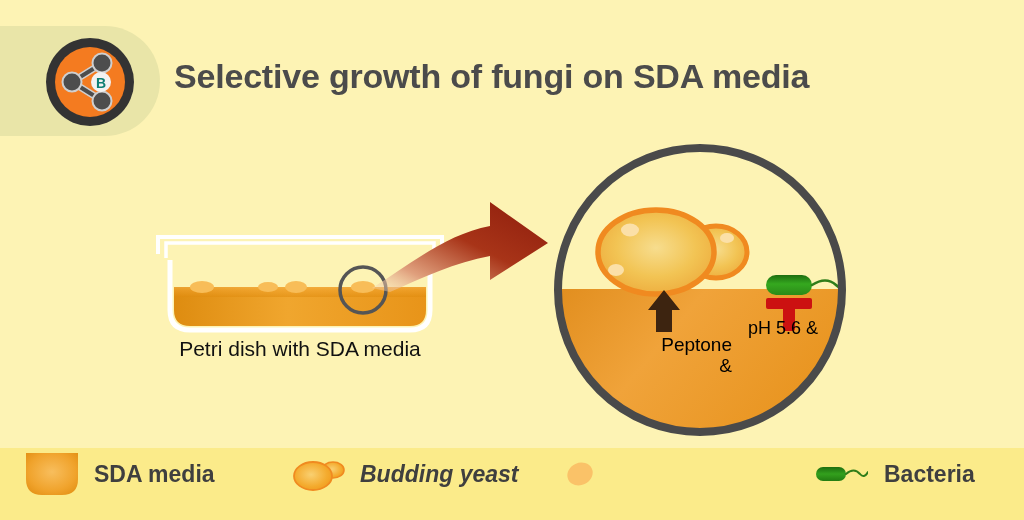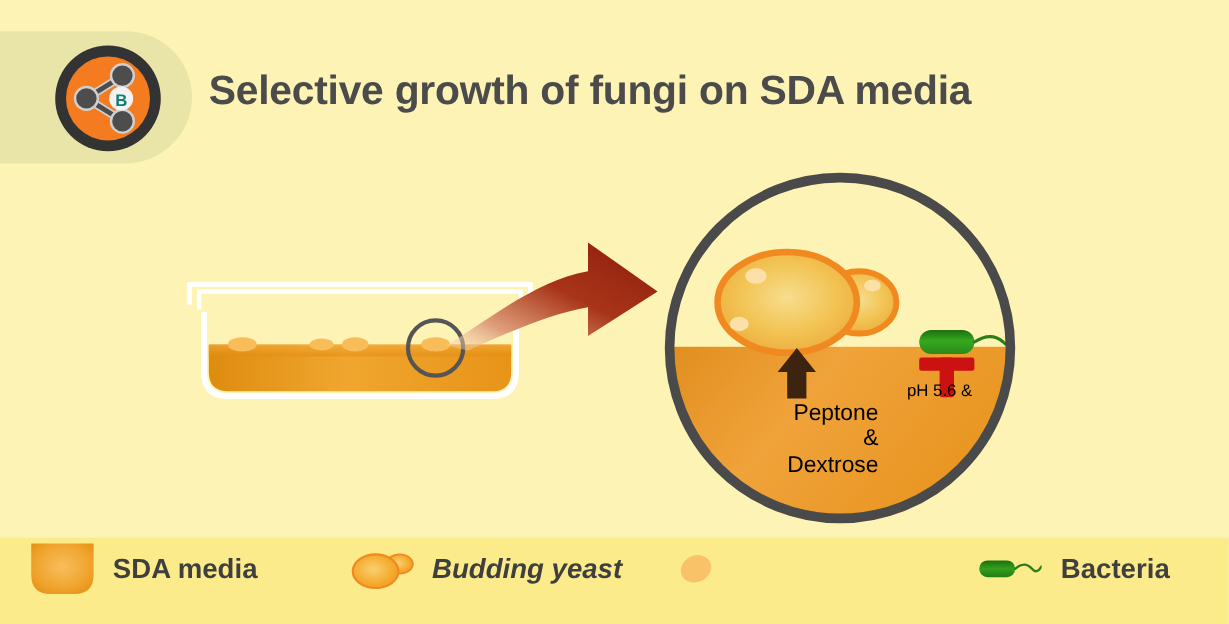--- a/index.html
+++ b/index.html
@@ -97,21 +97,21 @@
     left: 608px;
     top: 334px;
     width: 124px;
     font-size: 19px;
     text-align: right;
   }
   .lbl-inhibit {
     left: 716px;
     top: 318px;
     width: 134px;
-    font-size: 14px;
+    font-size: 18px;
   }
 
   
   .legend-band {
     position: absolute;
     left: 0;
     top: 448px;
     width: 1024px;
     height: 72px;
     background: #fbeb8a;
@@ -193,20 +193,21 @@
         <ellipse cx="52" cy="55" rx="12" ry="6"></ellipse>
         <ellipse cx="118" cy="55" rx="10" ry="5"></ellipse>
         <ellipse cx="146" cy="55" rx="11" ry="6"></ellipse>
         <ellipse cx="213" cy="55" rx="12" ry="6"></ellipse>
       </g>
 
       <circle cx="213" cy="58" r="23" fill="none" stroke="#555555" stroke-width="3.5"></circle>
     </svg>
   </div>
 
+  <div class="petri-caption">Petri dish with SDA media</div>
 
   <div class="flow-arrow">
     <svg width="186" height="104" viewBox="0 0 186 104">
       <defs>
         <linearGradient id="arrowGrad" x1="0" y1="1" x2="1" y2="0">
           <stop offset="0%" stop-color="#f7ddbe" stop-opacity="0.25"></stop>
           <stop offset="22%" stop-color="#e0a07d"></stop>
           <stop offset="55%" stop-color="#a83418"></stop>
           <stop offset="100%" stop-color="#8d1c0c"></stop>
         </linearGradient>
@@ -265,21 +266,20 @@
         </g>
       </g>
 
       <circle cx="156" cy="148" r="142" fill="none" stroke="#4a4a4a" stroke-width="8"></circle>
     </svg>
   </div>
 
   <div class="lbl lbl-nutrient">
     <div>Peptone</div>
     <div>&amp;</div>
-    <div>Dextrose</div>
   </div>
 
   <div class="lbl lbl-inhibit">
     <div>pH 5.6 &amp;</div>
   </div>
 
   <div class="legend-band"></div>
 
   <div class="legend-item" style="left:24px;">
     <svg class="legend-swatch" viewBox="0 0 56 46">

